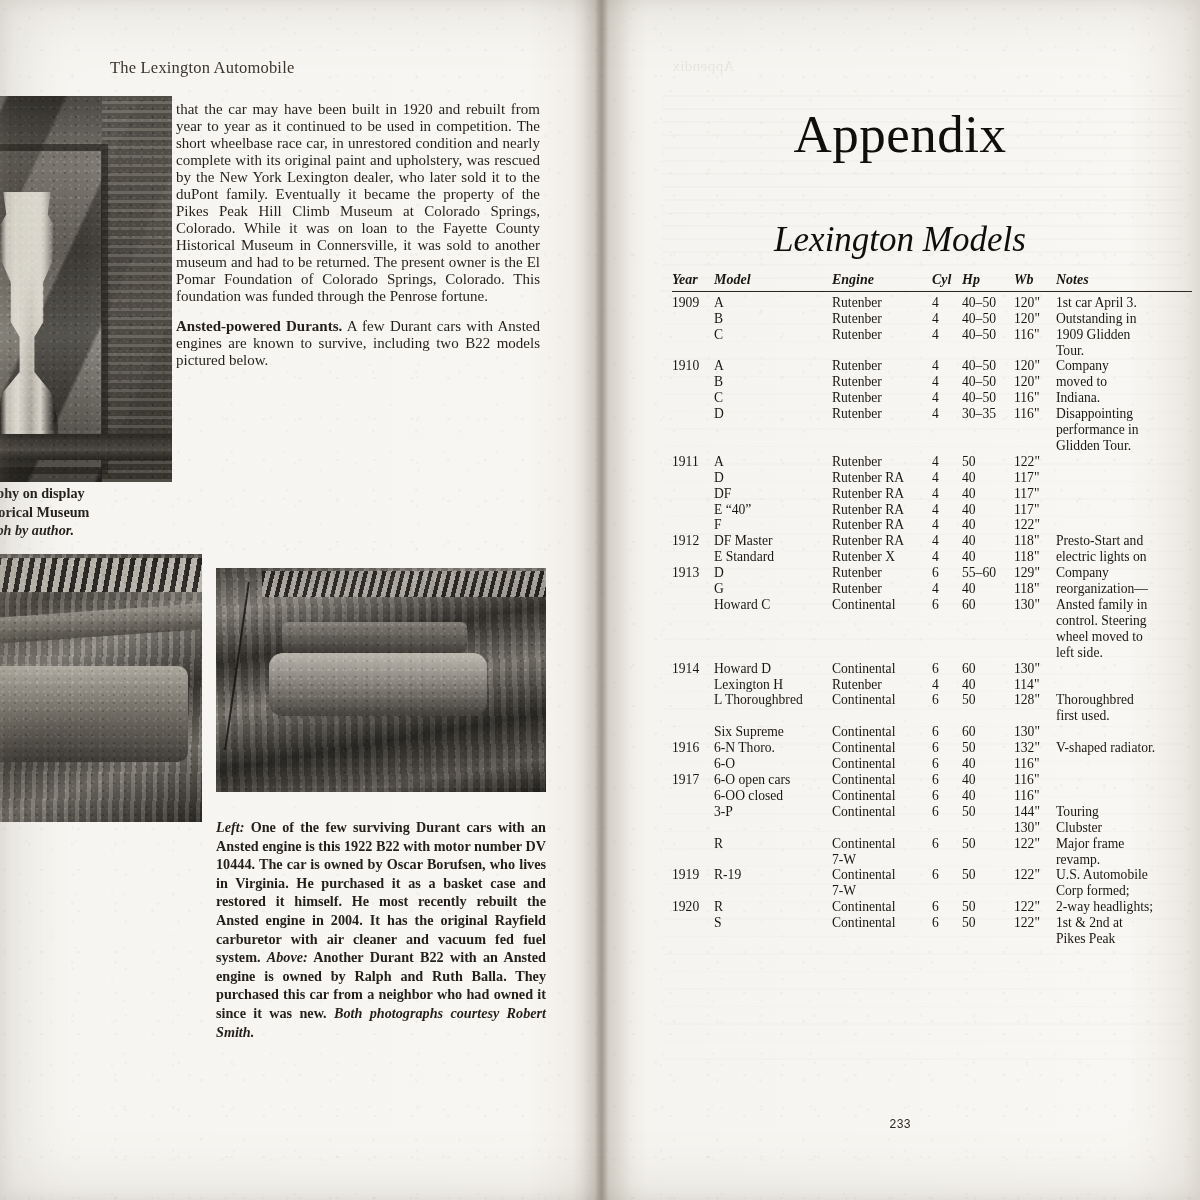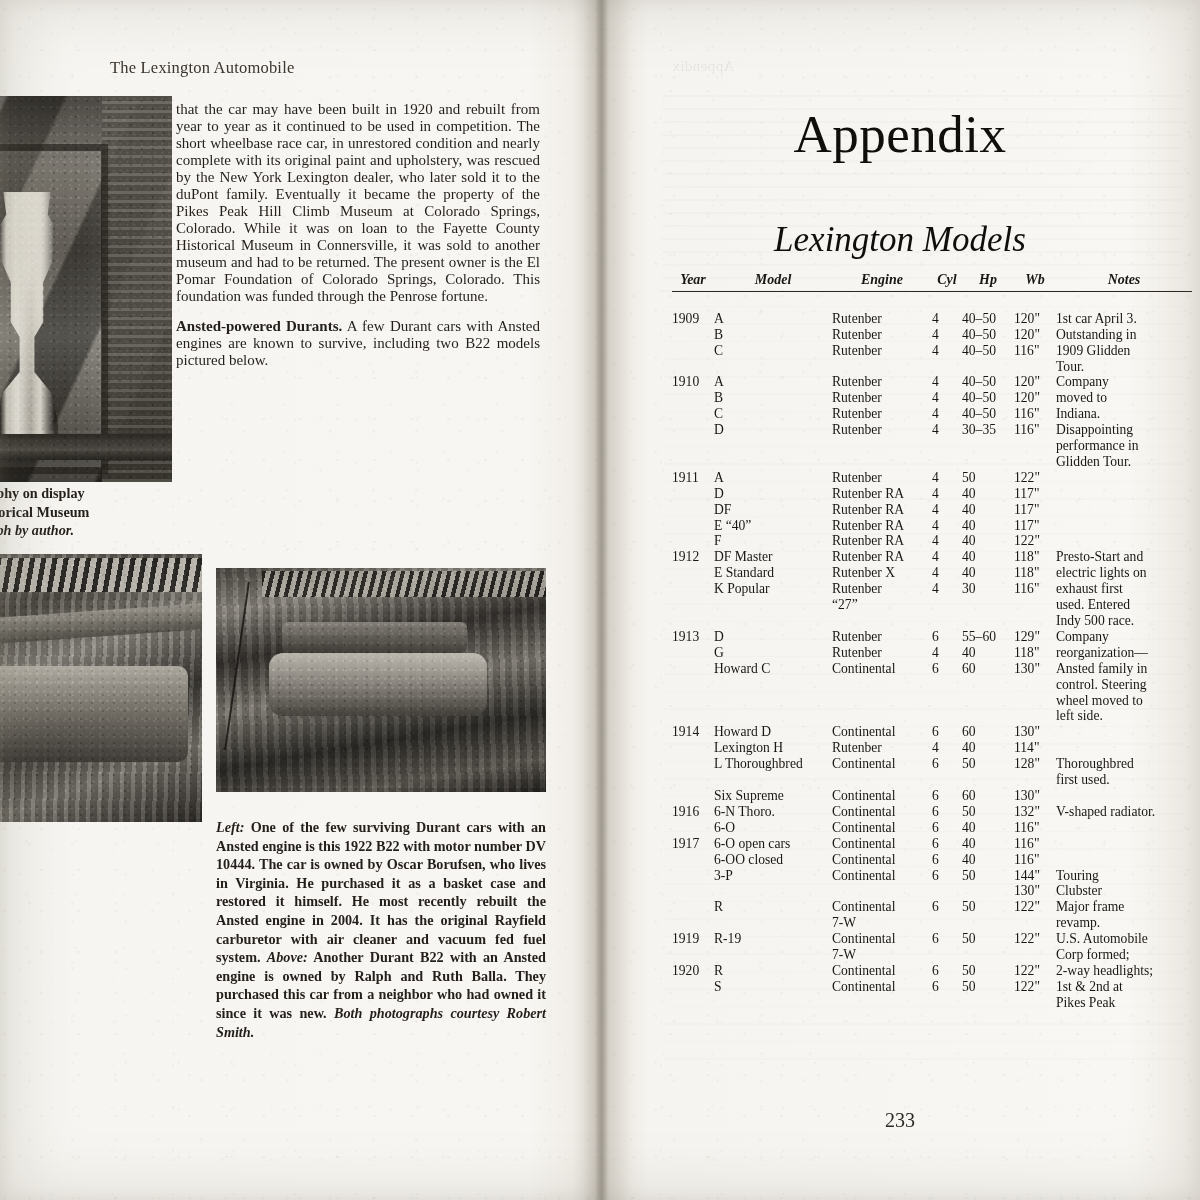--- a/index.html
+++ b/index.html
@@ -167,21 +167,21 @@
   .appendix-title{
     position:absolute;left:0;right:0;top:104px;text-align:center;
     font-size:53px;letter-spacing:.5px;color:#100e0b;
   }
   .appendix-sub{
     position:absolute;left:0;right:0;top:176px;text-align:center;
     font-style:italic;font-size:35px;color:#100e0b;margin-top:44px;
   }
   .folio{
     position:absolute;left:0;right:0;bottom:68px;text-align:center;
-    font-size:20px;color:#2c2822;
+    font-size:12px;color:#2c2822;font-family:Liberation Mono, monospace;
   }
 
   
   .ghost{
     position:absolute;pointer-events:none;color:#8a857c;opacity:.13;
     transform:scaleX(-1);font-family:"Liberation Serif",serif;white-space:nowrap;
   }
   #ghost-head{left:672px;top:58px;font-size:15px;letter-spacing:.4px;}
   #ghost-cols{
     left:662px;top:92px;width:520px;height:200px;
@@ -196,25 +196,25 @@
     opacity:.13;transform:none;pointer-events:none;position:absolute;
   }
 
   
   #models-table{
     position:absolute;left:672px;top:272px;width:520px;
     font-size:13.6px;line-height:15.8px;color:#1a1713;
   }
   #models-table table{border-collapse:collapse;width:100%;table-layout:fixed;}
   #models-table thead th{
-    font-style:italic;font-weight:bold;text-align:center;
+    font-style:italic;font-weight:bold;text-align:left;
     padding:0 0 3px 0;font-size:14px;
   }
   #models-table thead tr{border-bottom:1.4px solid #2a2620;}
-  #models-table tbody tr:first-child td{padding-top:19px;}
+  #models-table tbody tr:first-child td{padding-top:3px;}
   #models-table td{
     vertical-align:top;padding:0;
     font-size:13.6px;line-height:15.9px;
     white-space:pre-line;
   }
   .c-year{width:42px;}
   .c-model{width:118px;}
   .c-engine{width:100px;}
   .c-cyl{width:30px;}
   .c-hp{width:52px;}
@@ -425,32 +425,20 @@
           <tr>
             <td class="c-year"></td>
             <td class="c-model">E Standard</td>
             <td class="c-engine">Rutenber X</td>
             <td class="c-cyl">4</td>
             <td class="c-hp">40</td>
             <td class="c-wb">118"</td>
             <td class="c-notes">electric lights on</td>
           </tr>
           <tr>
-            <td class="c-year"></td>
-            <td class="c-model">K Popular</td>
-            <td class="c-engine">Rutenber
-“27”</td>
-            <td class="c-cyl">4</td>
-            <td class="c-hp">30</td>
-            <td class="c-wb">116"</td>
-            <td class="c-notes">exhaust first
-used. Entered
-Indy 500 race.</td>
-          </tr>
-          <tr>
             <td class="c-year">1913</td>
             <td class="c-model">D</td>
             <td class="c-engine">Rutenber</td>
             <td class="c-cyl">6</td>
             <td class="c-hp">55–60</td>
             <td class="c-wb">129"</td>
             <td class="c-notes">Company</td>
           </tr>
           <tr>
             <td class="c-year"></td>

